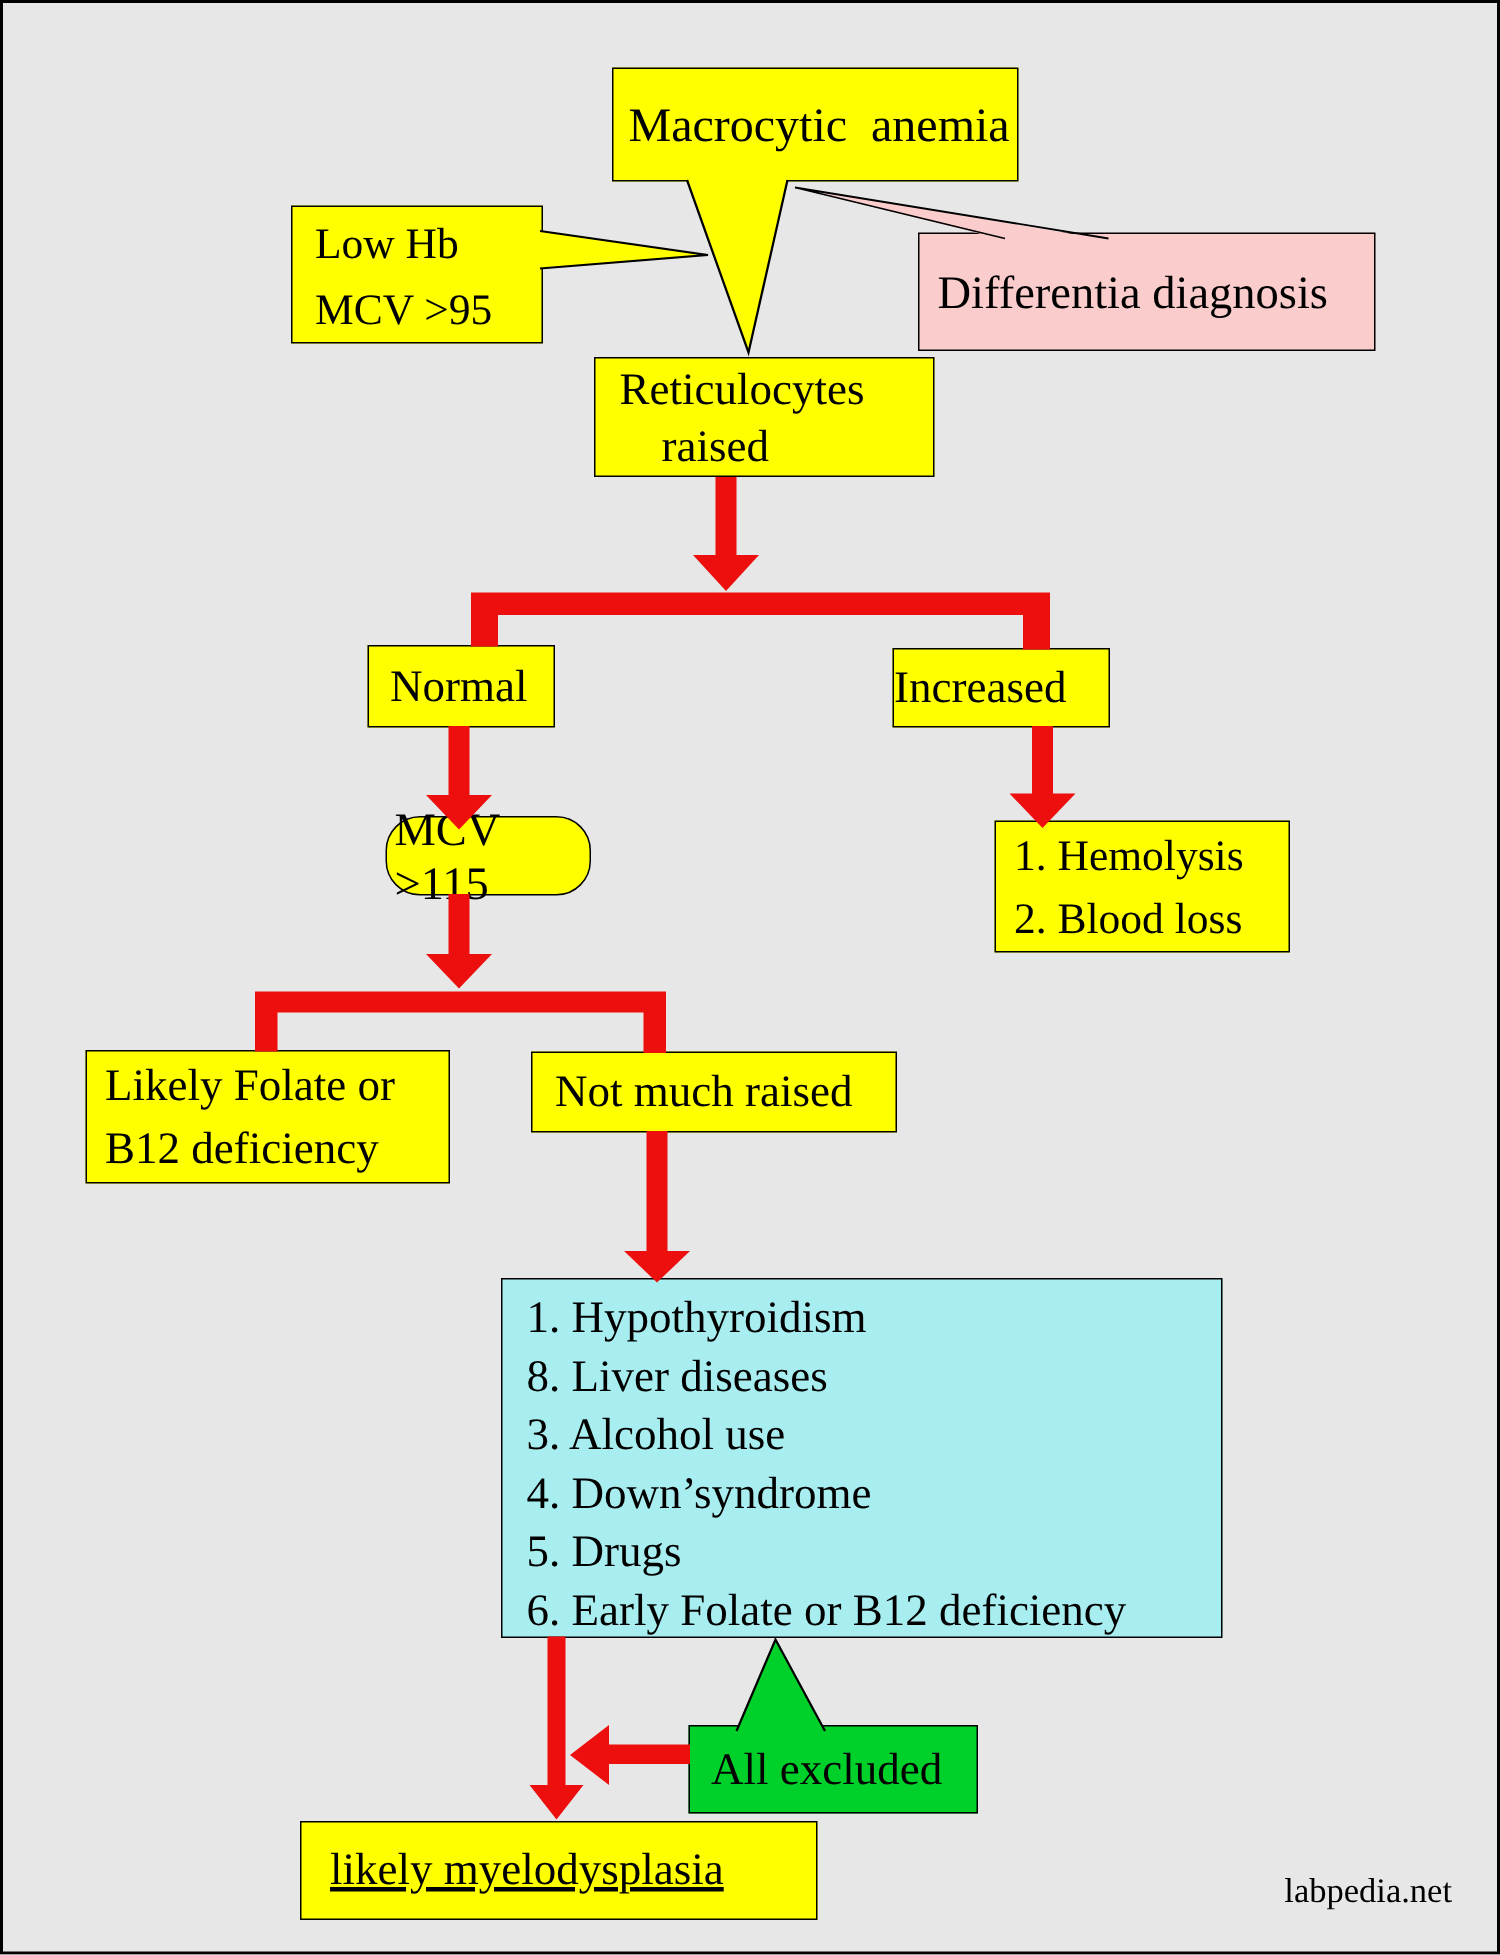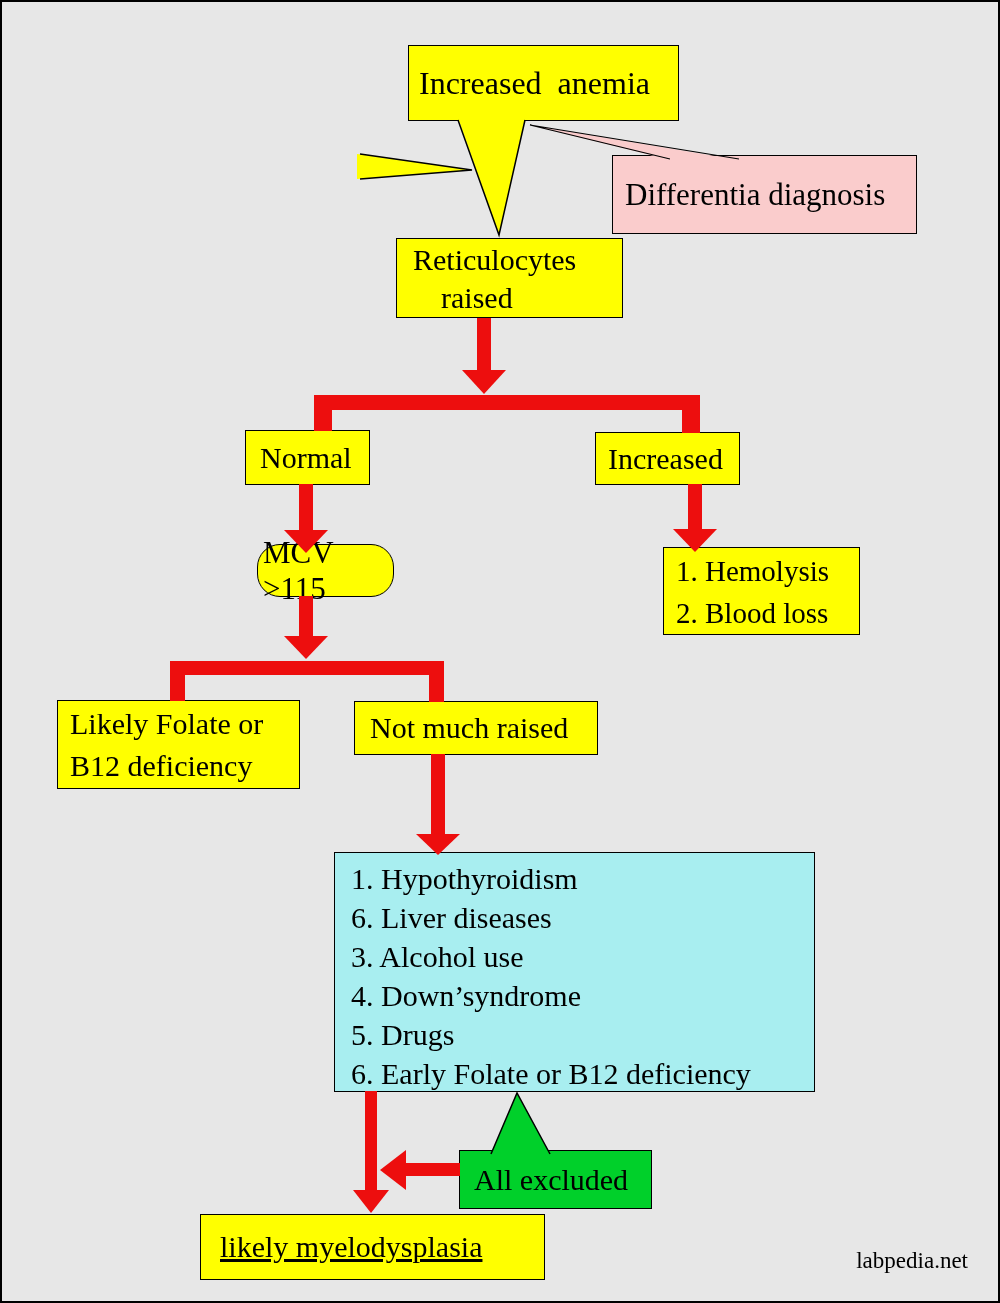--- a/index.html
+++ b/index.html
@@ -24,37 +24,41 @@
   #svg-layer{
     position:absolute;left:0;top:0;z-index:3;pointer-events:none;
   }
   
   #macrocytic{left:406px;top:43px;width:271px;height:76px;font-size:32px;padding-left:10px;white-space:pre;}
   #lowhb{left:192px;top:135px;width:168px;height:92px;font-size:29px;padding:3px 0 0 15px;line-height:44px;}
   #differential{left:610px;top:153px;width:305px;height:79px;background:#FACCCC;font-size:31px;padding-left:12px;}
   #reticulocytes{left:394px;top:236px;width:227px;height:80px;font-size:30px;padding:2px 0 0 16px;line-height:38px;}
   #reticulocytes .l2{margin-left:28px;}
   #normal{left:243px;top:428px;width:125px;height:55px;font-size:30px;padding-left:14px;}
-  #increased{left:593px;top:430px;width:145px;height:53px;font-size:30px;padding-left:12px;}
+  #increased{left:593px;top:430px;width:145px;height:53px;font-size:30px;}
   #mcv115{left:255px;top:542px;width:137px;height:53px;font-size:31px;padding-left:5px;border-radius:23px;}
   #hemolysis{left:661px;top:545px;width:197px;height:88px;font-size:29px;padding:2px 0 0 12px;line-height:42px;}
   #likelyfolate{left:55px;top:698px;width:243px;height:89px;font-size:30px;padding:2px 0 0 12px;line-height:42px;}
   #notmuch{left:352px;top:699px;width:244px;height:54px;font-size:30px;padding-left:15px;}
   #causes{left:332px;top:850px;width:481px;height:240px;background:#A8EEF0;font-size:30px;padding:6px 0 0 16px;line-height:39px;}
   #allexcluded{left:457px;top:1148px;width:193px;height:59px;background:#00D02A;font-size:30px;padding-left:14px;}
   #myelodysplasia{left:198px;top:1212px;width:345px;height:66px;font-size:30px;padding-left:19px;text-decoration:underline;}
   #watermark{position:absolute;right:30px;top:1246px;font-size:23px;z-index:2;}
 </style>
 </head>
 <body>
 
 <div id="canvas">
 
-  <div class="node flexc" id="macrocytic">Increased  anemia</div>
+  <div class="node flexc" id="macrocytic">Macrocytic  anemia</div>
 
+  <div class="node" id="lowhb">
+    <div>Low Hb</div>
+    <div>MCV &gt;95</div>
+  </div>
 
   <div class="node flexc" id="differential">Differentia diagnosis</div>
 
   <div class="node" id="reticulocytes">
     <div>Reticulocytes</div>
     <div class="l2">raised</div>
   </div>
 
   <div class="node flexc" id="normal">Normal</div>
 
@@ -69,21 +73,21 @@
 
   <div class="node" id="likelyfolate">
     <div>Likely Folate or</div>
     <div>B12 deficiency</div>
   </div>
 
   <div class="node flexc" id="notmuch">Not much raised</div>
 
   <div class="node" id="causes">
     <div>1. Hypothyroidism</div>
-    <div>6. Liver diseases</div>
+    <div>8. Liver diseases</div>
     <div>3. Alcohol use</div>
     <div>4. Down’syndrome</div>
     <div>5. Drugs</div>
     <div>6. Early Folate or B12 deficiency</div>
   </div>
 
   <div class="node flexc" id="allexcluded">All excluded</div>
 
   <div class="node flexc" id="myelodysplasia">likely myelodysplasia</div>
 

